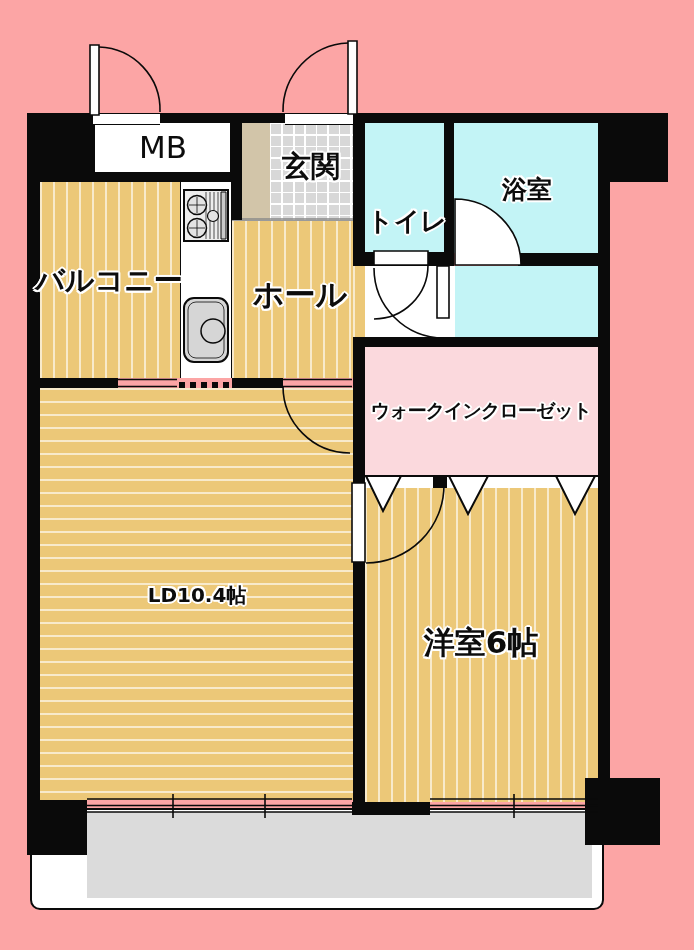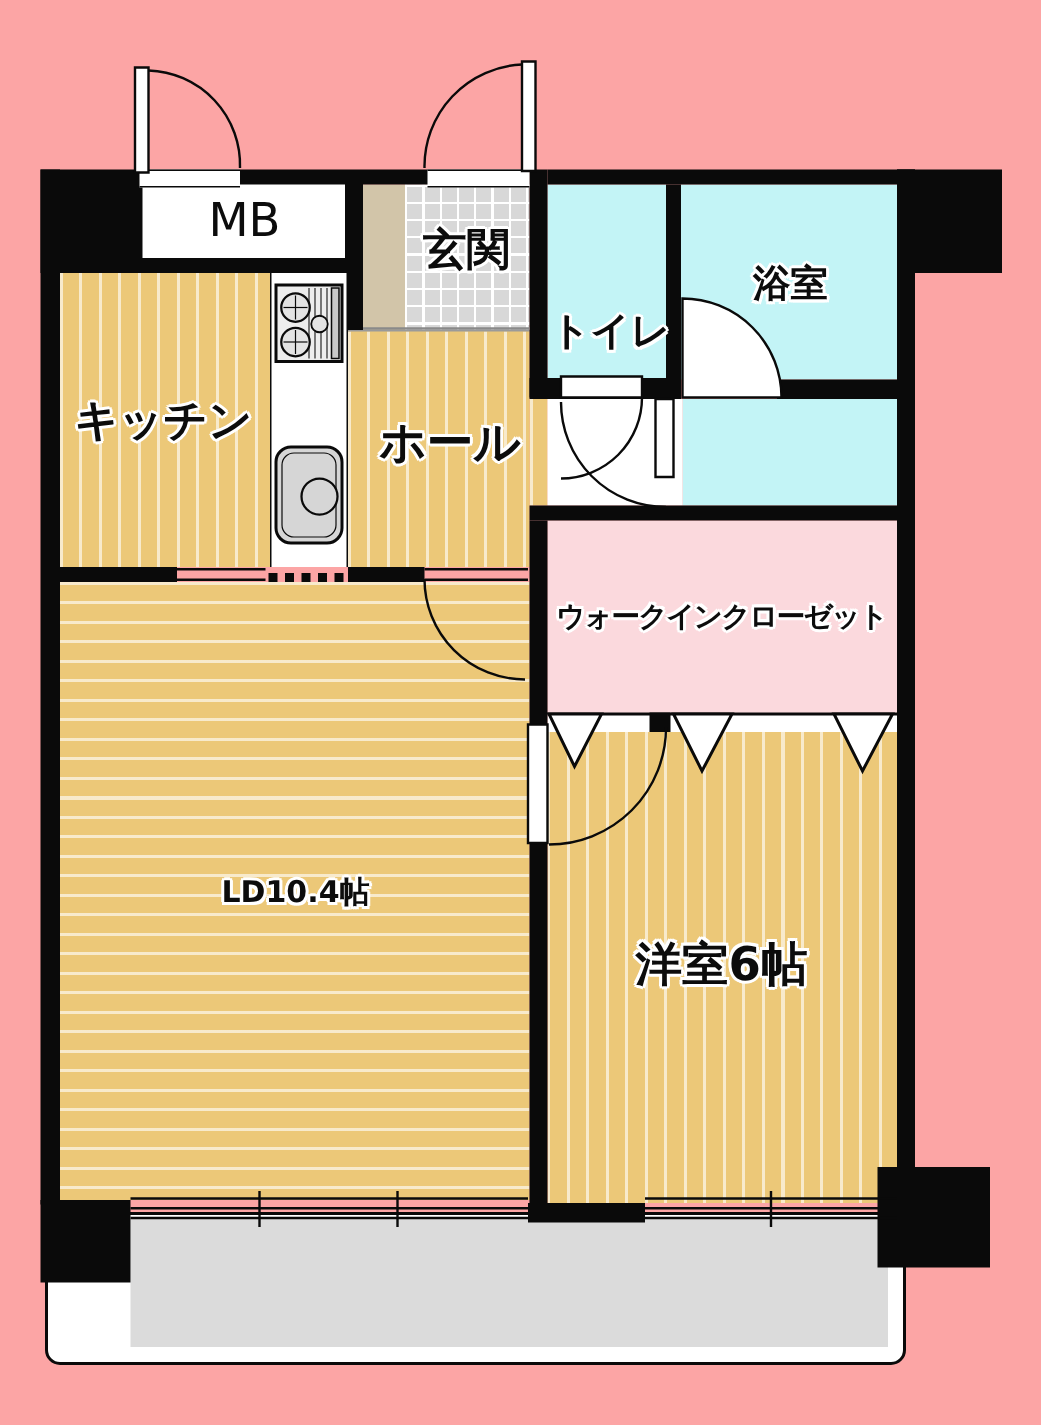--- a/index.html
+++ b/index.html
@@ -155,18 +155,18 @@
       <circle cx="213" cy="331" r="12" fill="#d6d6d6" stroke-width="1.5"></circle>
     </g>
 
     <line x1="242" y1="219" x2="353" y2="219" stroke="#8a8a8a"></line>
   </svg>
 
   <div class="plain" style="left:163px;top:147px;font-size:31px;">MB</div>
   <div class="rlabel" style="left:311px;top:167px;font-size:29px;">玄関</div>
   <div class="rlabel" style="left:407px;top:193px;font-size:26px;margin-top:28px;">トイレ</div>
   <div class="rlabel" style="left:527px;top:189px;font-size:25px;">浴室</div>
-  <div class="rlabel" style="left:109px;top:281px;font-size:29px;">キッチン</div>
+  <div class="rlabel" style="left:109px;top:281px;font-size:29px;">バルコニー</div>
   <div class="rlabel" style="left:300px;top:295px;font-size:31px;">ホール</div>
   <div class="rlabel" style="left:481px;top:411px;font-size:19px;letter-spacing:-1px;">ウォークインクローゼット</div>
   <div class="rlabel" style="left:197px;top:595px;font-size:20px;">LD10.4帖</div>
   <div class="rlabel" style="left:481px;top:643px;font-size:31px;">洋室6帖</div>
 </div>
 
 </body></html>

